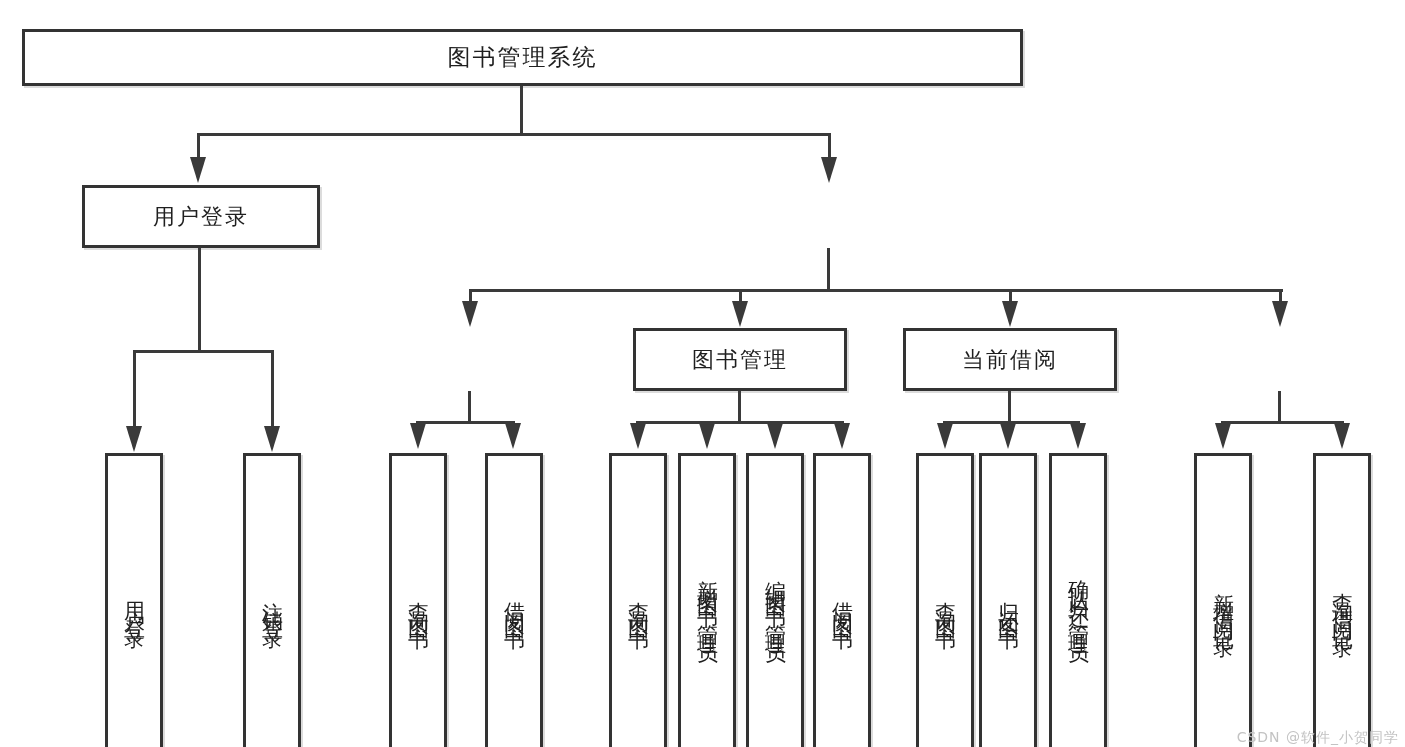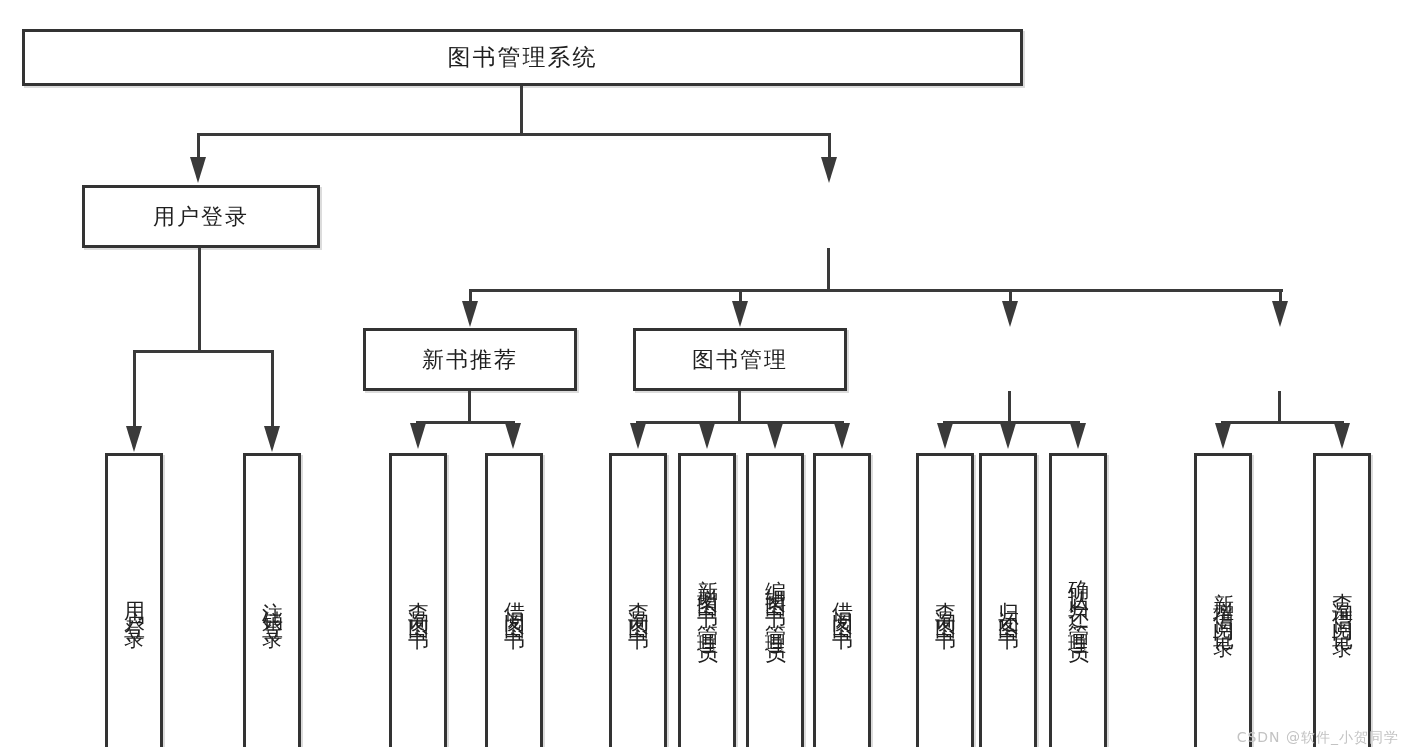--- a/index.html
+++ b/index.html
@@ -67,25 +67,25 @@
     <div class="vl" style="left:469px;top:273px;height:14px"></div>
     <div class="vl" style="left:739px;top:273px;height:14px"></div>
     <div class="vl" style="left:1009px;top:273px;height:14px"></div>
     <div class="vl" style="left:1279px;top:273px;height:14px"></div>
     <div class="arr" style="left:462px;top:285px"></div>
     <div class="arr" style="left:732px;top:285px"></div>
     <div class="arr" style="left:1002px;top:285px"></div>
     <div class="arr" style="left:1272px;top:285px"></div>
   </div>
 
-  <div class="box" style="left:363px;top:312px;width:214px;height:63px">
-    <span class="hlabel">新书推荐</span>
-  </div>
   <div class="box" style="left:633px;top:312px;width:214px;height:63px">
     <span class="hlabel">图书管理</span>
+  </div>
+  <div class="box" style="left:903px;top:312px;width:214px;height:63px">
+    <span class="hlabel">当前借阅</span>
   </div>
 
   <div>
     <div class="vl" style="left:468px;top:375px;height:33px"></div>
     <div class="hl" style="left:416px;top:405px;width:99px"></div>
     <div class="arr" style="left:410px;top:407px"></div>
     <div class="arr" style="left:505px;top:407px"></div>
   </div>
 
   <div>

